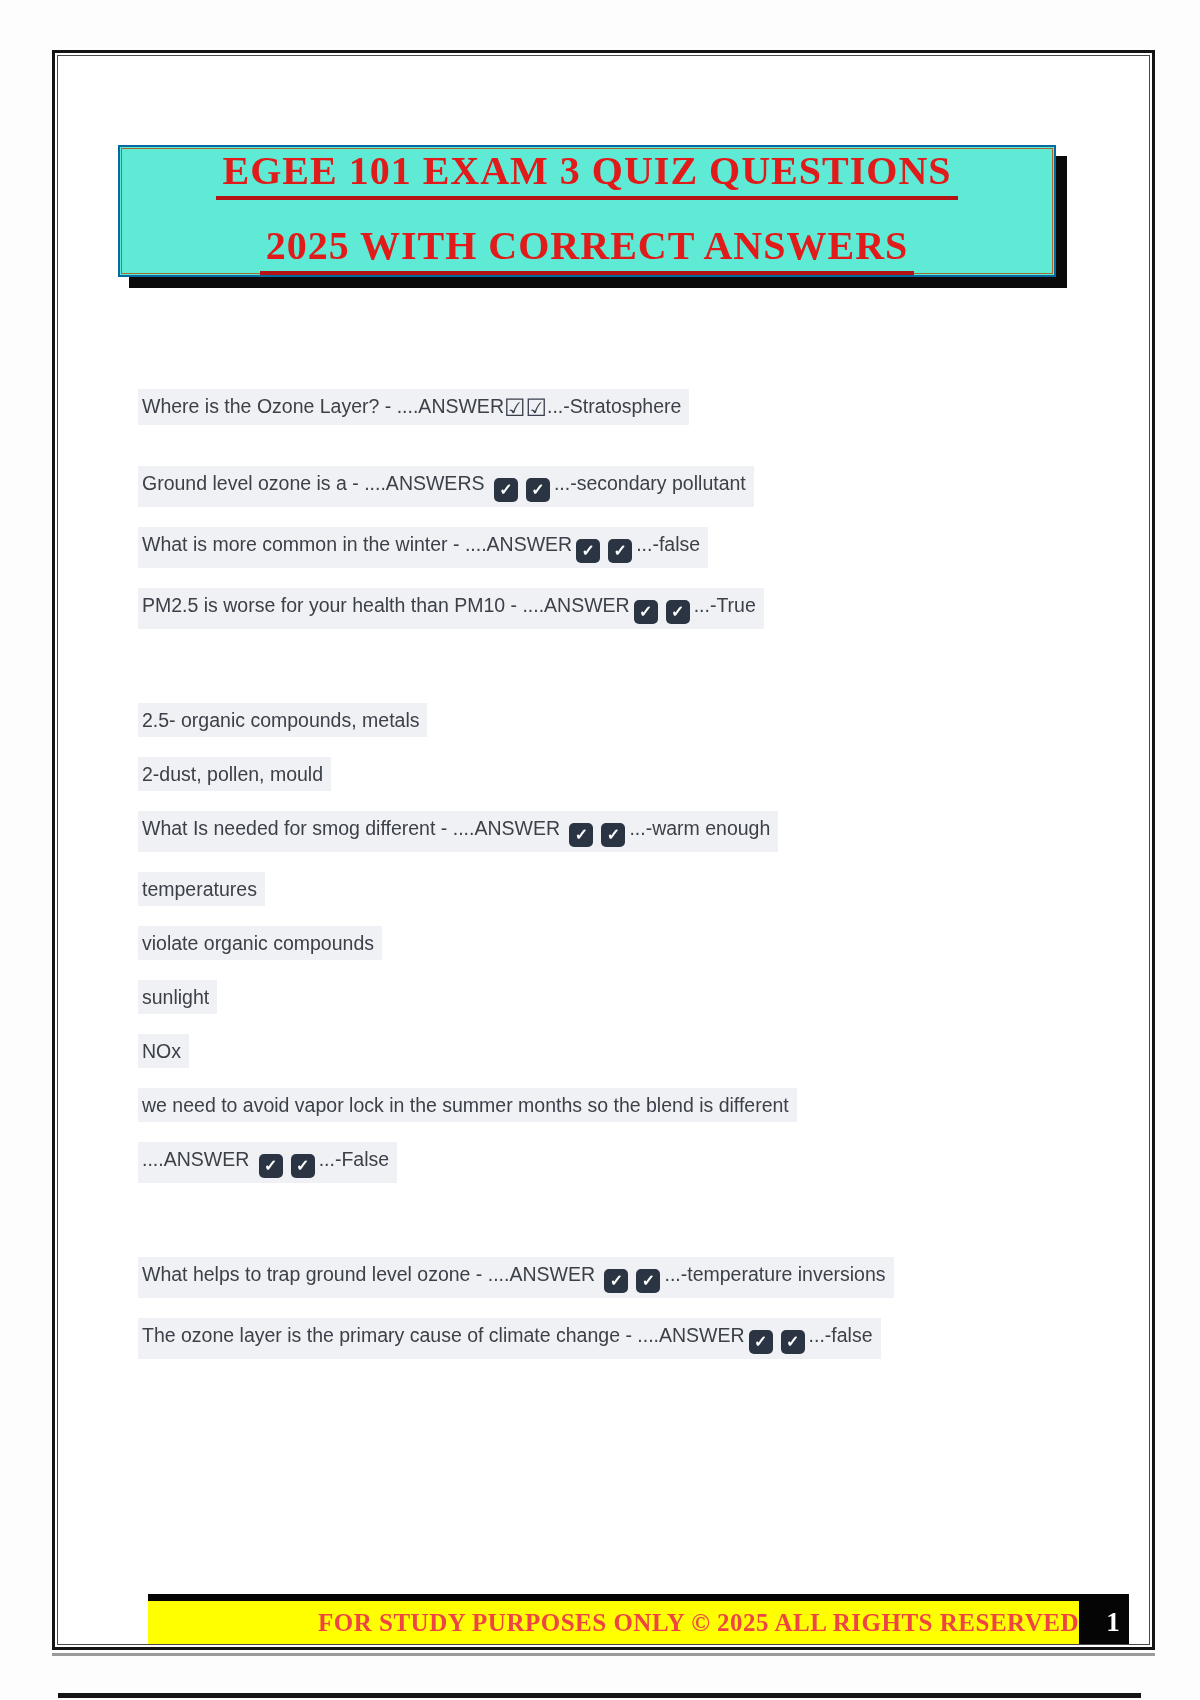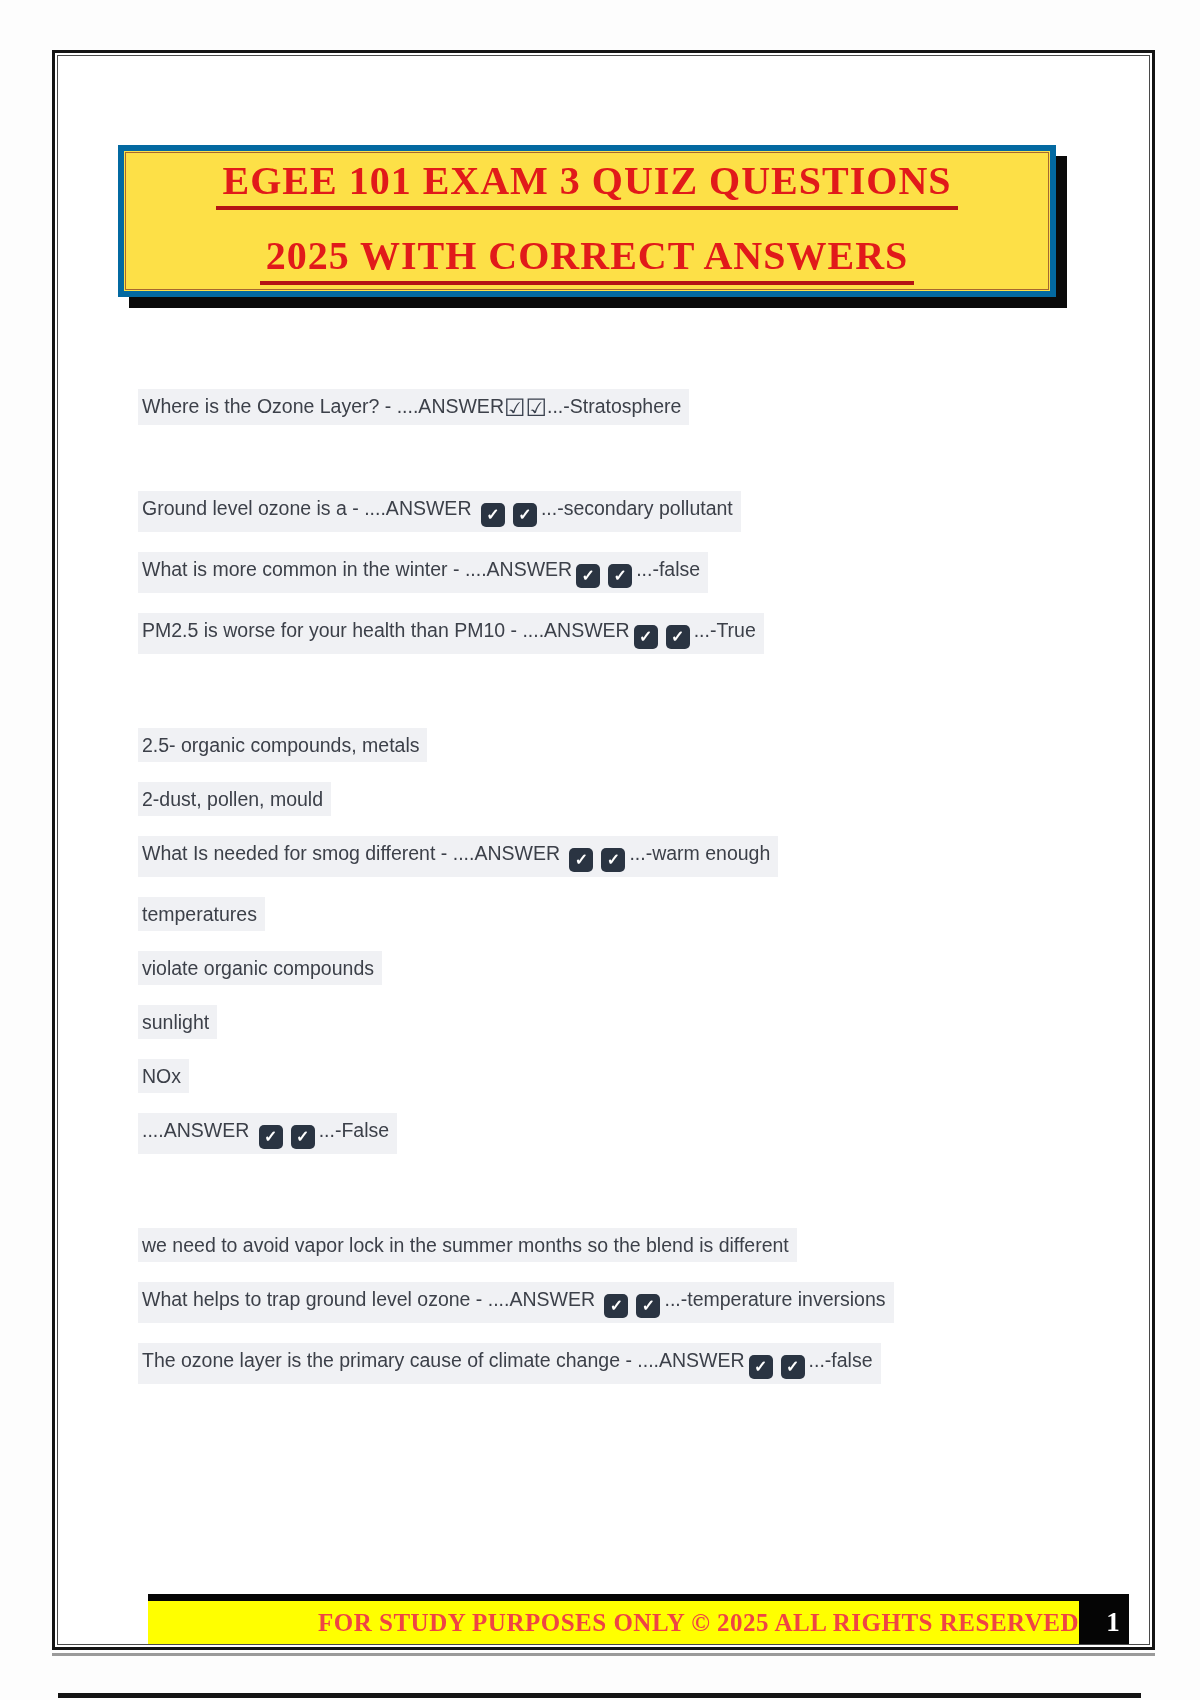--- a/index.html
+++ b/index.html
@@ -26,23 +26,23 @@
   }
   .page-inner {
     position: absolute;
     left: 2px; top: 2px; right: 2px; bottom: 2px;
     border: 1px solid #4a4a4a;
   }
   
   .title-box {
     position: absolute;
     left: 63px; top: 92px;
-    width: 938px; height: 152px;
-    background: #fde047;
-    border: 6px solid #0369a1;
+    width: 938px; height: 132px;
+    background: #5eead4;
+    border: 2px solid #0369a1;
     box-shadow: 11px 11px 0 #0a0a0a;
   }
   .title-box-inner {
     position: absolute;
     left: 1px; top: 1px; right: 1px; bottom: 1px;
     border: 1px solid #a5682f;
     display: flex;
     flex-direction: column;
     align-items: center;
     justify-content: center;
@@ -62,21 +62,21 @@
   .body-text {
     position: absolute;
     left: 83px; top: 336px;
     width: 985px;
   }
   .line {
     margin-bottom: 20px;
     white-space: nowrap;
     line-height: 24px;
   }
-  .line.gap-md { margin-bottom: 66px; }
+  .line.gap-md { margin-bottom: 41px; }
   .line.gap-lg { margin-bottom: 74px; }
   .hl {
     display: inline-block;
     background: #f0f1f4;
     color: #3c4049;
     font-size: 19.5px;
     padding: 5px 8px 5px 4px;
     vertical-align: top;
   }
   .outline-checks {
@@ -152,32 +152,32 @@
 
   <div class="title-box">
     <div class="title-box-inner">
       <div class="title-line">EGEE 101 EXAM 3 QUIZ QUESTIONS</div>
       <div class="title-line">2025 WITH CORRECT ANSWERS</div>
     </div>
   </div>
 
   <div class="body-text">
       <div class="line gap-md"><span class="hl"><span>Where is the Ozone Layer? - ....ANSWER</span><span class="outline-checks">☑☑</span><span>...-Stratosphere</span></span></div>
-      <div class="line"><span class="hl"><span>Ground level ozone is a - ....ANSWER </span><span class="cbox">✓</span><span class="cbox">✓</span><span>...-secondary pollutant</span></span></div>
+      <div class="line"><span class="hl"><span>Ground level ozone is a - ....ANSWERS </span><span class="cbox">✓</span><span class="cbox">✓</span><span>...-secondary pollutant</span></span></div>
       <div class="line"><span class="hl"><span>What is more common in the winter - ....ANSWER</span><span class="cbox">✓</span><span class="cbox">✓</span><span>...-false</span></span></div>
       <div class="line gap-lg"><span class="hl"><span>PM2.5 is worse for your health than PM10 - ....ANSWER</span><span class="cbox">✓</span><span class="cbox">✓</span><span>...-True</span></span></div>
       <div class="line"><span class="hl"><span>2.5- organic compounds, metals</span></span></div>
       <div class="line"><span class="hl"><span>2-dust, pollen, mould</span></span></div>
       <div class="line"><span class="hl"><span>What Is needed for smog different - ....ANSWER </span><span class="cbox">✓</span><span class="cbox">✓</span><span>...-warm enough</span></span></div>
       <div class="line"><span class="hl"><span>temperatures</span></span></div>
       <div class="line"><span class="hl"><span>violate organic compounds</span></span></div>
       <div class="line"><span class="hl"><span>sunlight</span></span></div>
       <div class="line"><span class="hl"><span>NOx</span></span></div>
+      <div class="line"><span class="hl"><span>we need to avoid vapor lock in the summer months so the blend is different</span></span></div>
       <div class="line gap-lg"><span class="hl"><span>....ANSWER </span><span class="cbox">✓</span><span class="cbox">✓</span><span>...-False</span></span></div>
-      <div class="line"><span class="hl"><span>we need to avoid vapor lock in the summer months so the blend is different</span></span></div>
       <div class="line"><span class="hl"><span>What helps to trap ground level ozone - ....ANSWER </span><span class="cbox">✓</span><span class="cbox">✓</span><span>...-temperature inversions</span></span></div>
       <div class="line"><span class="hl"><span>The ozone layer is the primary cause of climate change - ....ANSWER</span><span class="cbox">✓</span><span class="cbox">✓</span><span>...-false</span></span></div>
     </div>
 
   <div class="footer">
     <div class="footer-bar">
       <span class="footer-text">FOR STUDY PURPOSES ONLY © 2025 ALL RIGHTS RESERVED</span>
     </div>
     <div class="page-num-cell">
       <span class="page-num">1</span>

